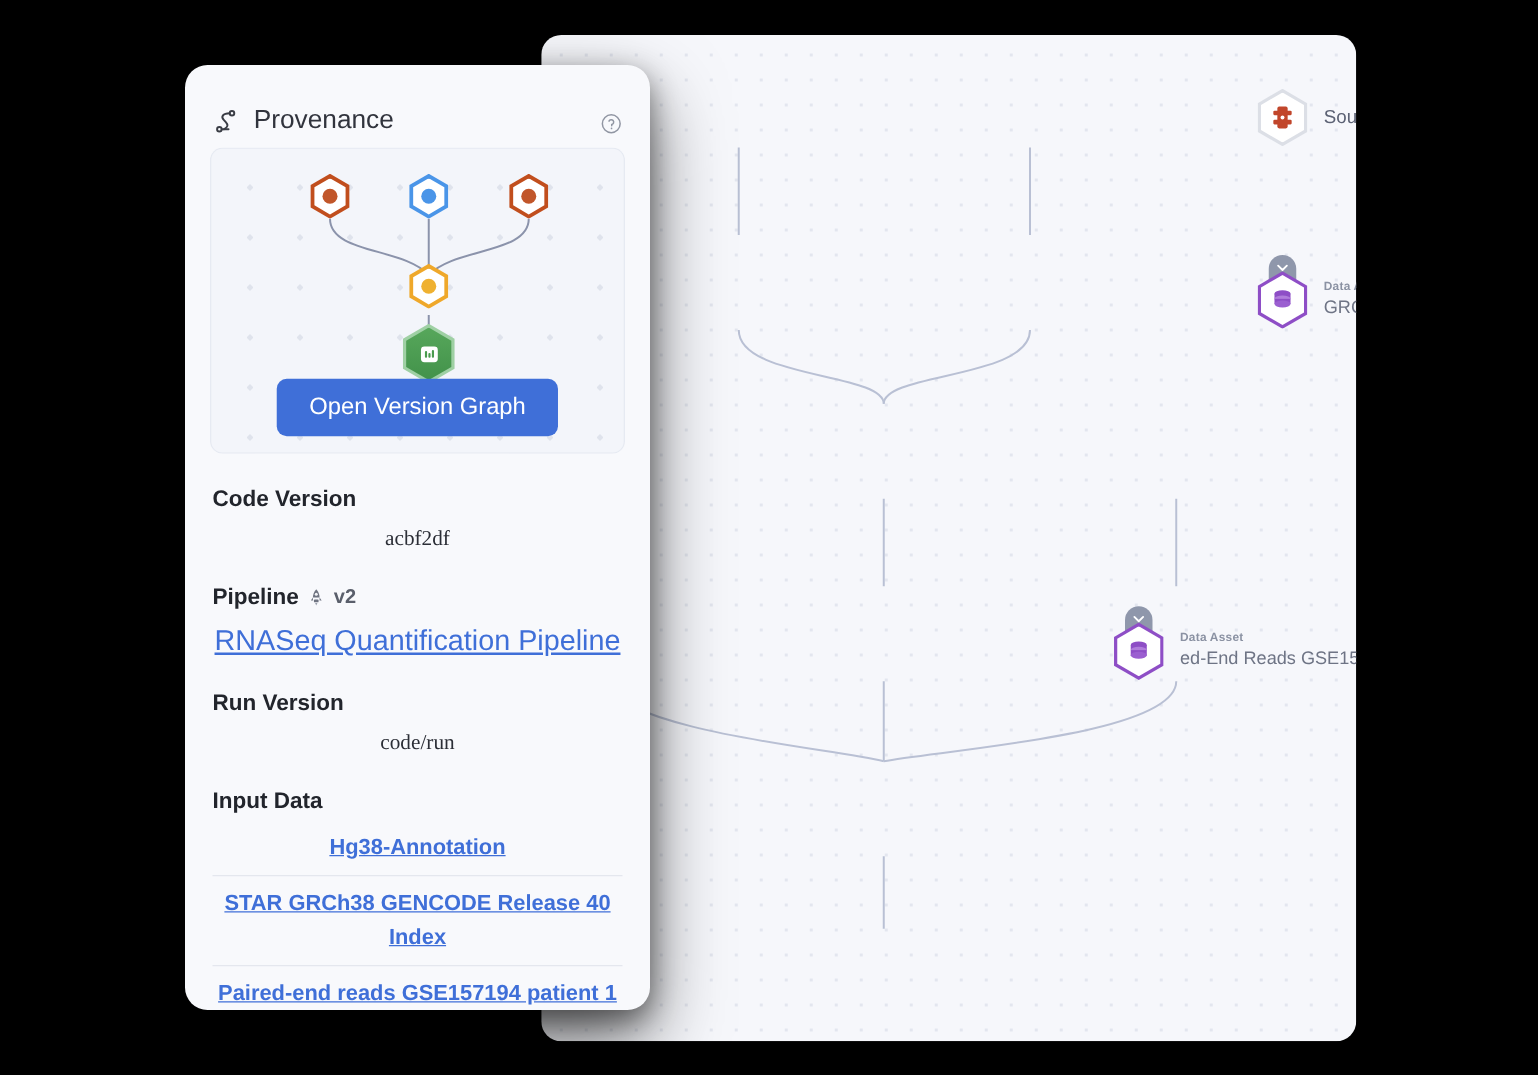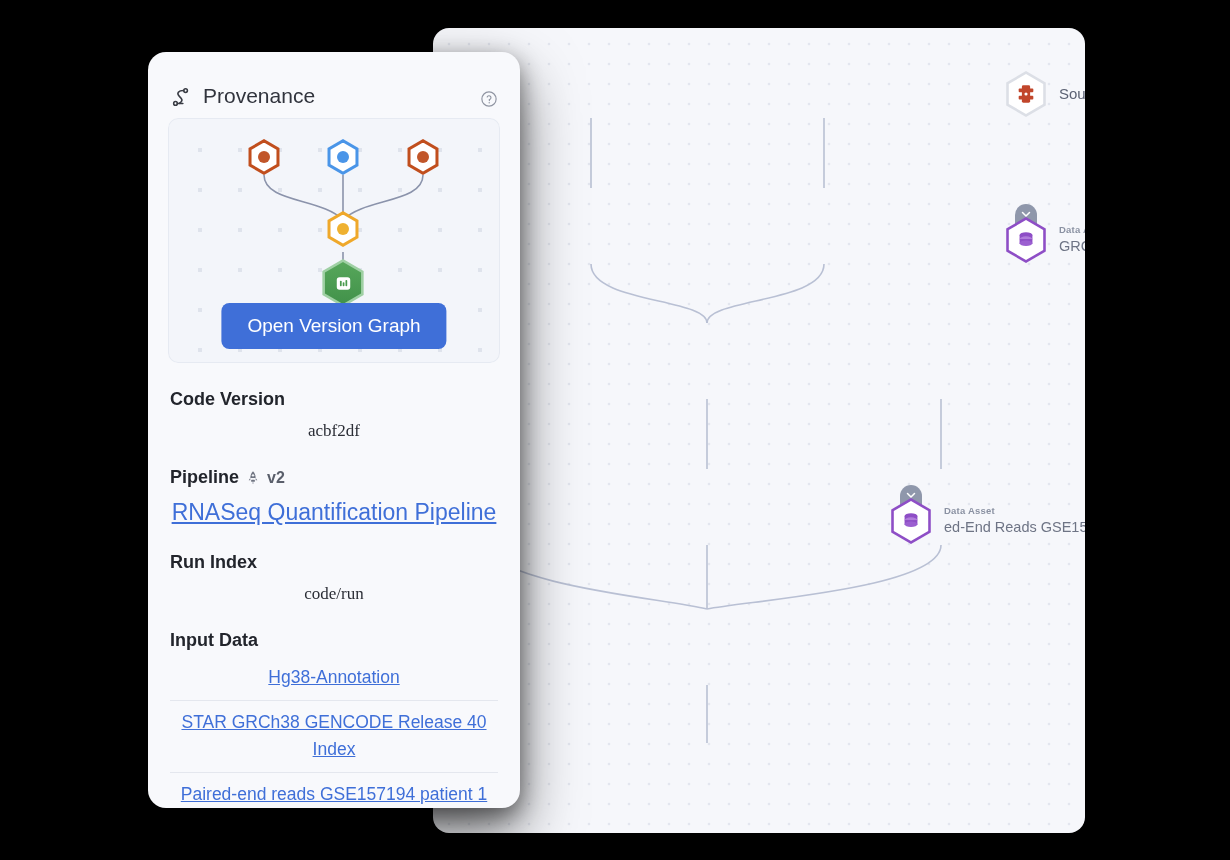--- a/index.html
+++ b/index.html
@@ -131,21 +131,21 @@
     font-size: 18px; font-weight: 700; color: #22252c;
     margin-bottom: 11px; display: flex; align-items: center; gap: 6px;
   }
   .fieldvalue { font-size: 17px; color: #2b2e36; margin-bottom: 26px; font-family: Liberation Serif, serif; }
   .rocket { width: 16px; height: 16px; }
   .vtag { font-size: 16px; color: #5a5f6b; }
   .plink {
     font-size: 23px; color: #3f6fd8; text-decoration: underline;
     display: block; margin-bottom: 26px; cursor: pointer;
   }
-  .inputlist { margin-top: 2px; }
+  .inputlist { margin-top: 2px; font-weight: bold; }
   .inputrow {
     font-size: 17.5px; color: #3f6fd8; text-decoration: underline;
     padding: 8px 0 9px 0;
     border-bottom: 1px solid #e4e7ee;
     cursor: pointer; line-height: 1.55;
   }
   .inputrow:first-child { padding-top: 2px; }
   .inputrow:last-child { border-bottom: none; }
 </style>
 </head>
@@ -312,21 +312,21 @@
           <circle cx="12" cy="8" r="1.8" fill="#f2f3f6"></circle>
           <path d="M8,12 L5.5,15.5 L8,15.5 Z" fill="#6f7481"></path>
           <path d="M16,12 L18.5,15.5 L16,15.5 Z" fill="#6f7481"></path>
           <rect x="9.2" y="14.5" width="5.6" height="3.2" rx="1" fill="#6f7481"></rect>
           <path d="M10.6,18.6 L12,21.5 L13.4,18.6 Z" fill="#9aa0ac"></path>
         </svg>
         <span class="vtag">v2</span>
       </div>
       <a class="plink">RNASeq Quantification Pipeline</a>
 
-      <div class="fieldlabel">Run Index</div>
+      <div class="fieldlabel">Run Version</div>
       <div class="fieldvalue">code/run</div>
 
       <div class="fieldlabel">Input Data</div>
       <div class="inputlist">
         <div class="inputrow">Hg38-Annotation</div>
         <div class="inputrow">STAR GRCh38 GENCODE Release 40 Index</div>
         <div class="inputrow">Paired-end reads GSE157194 patient 1</div>
       </div>
 
     </div>

